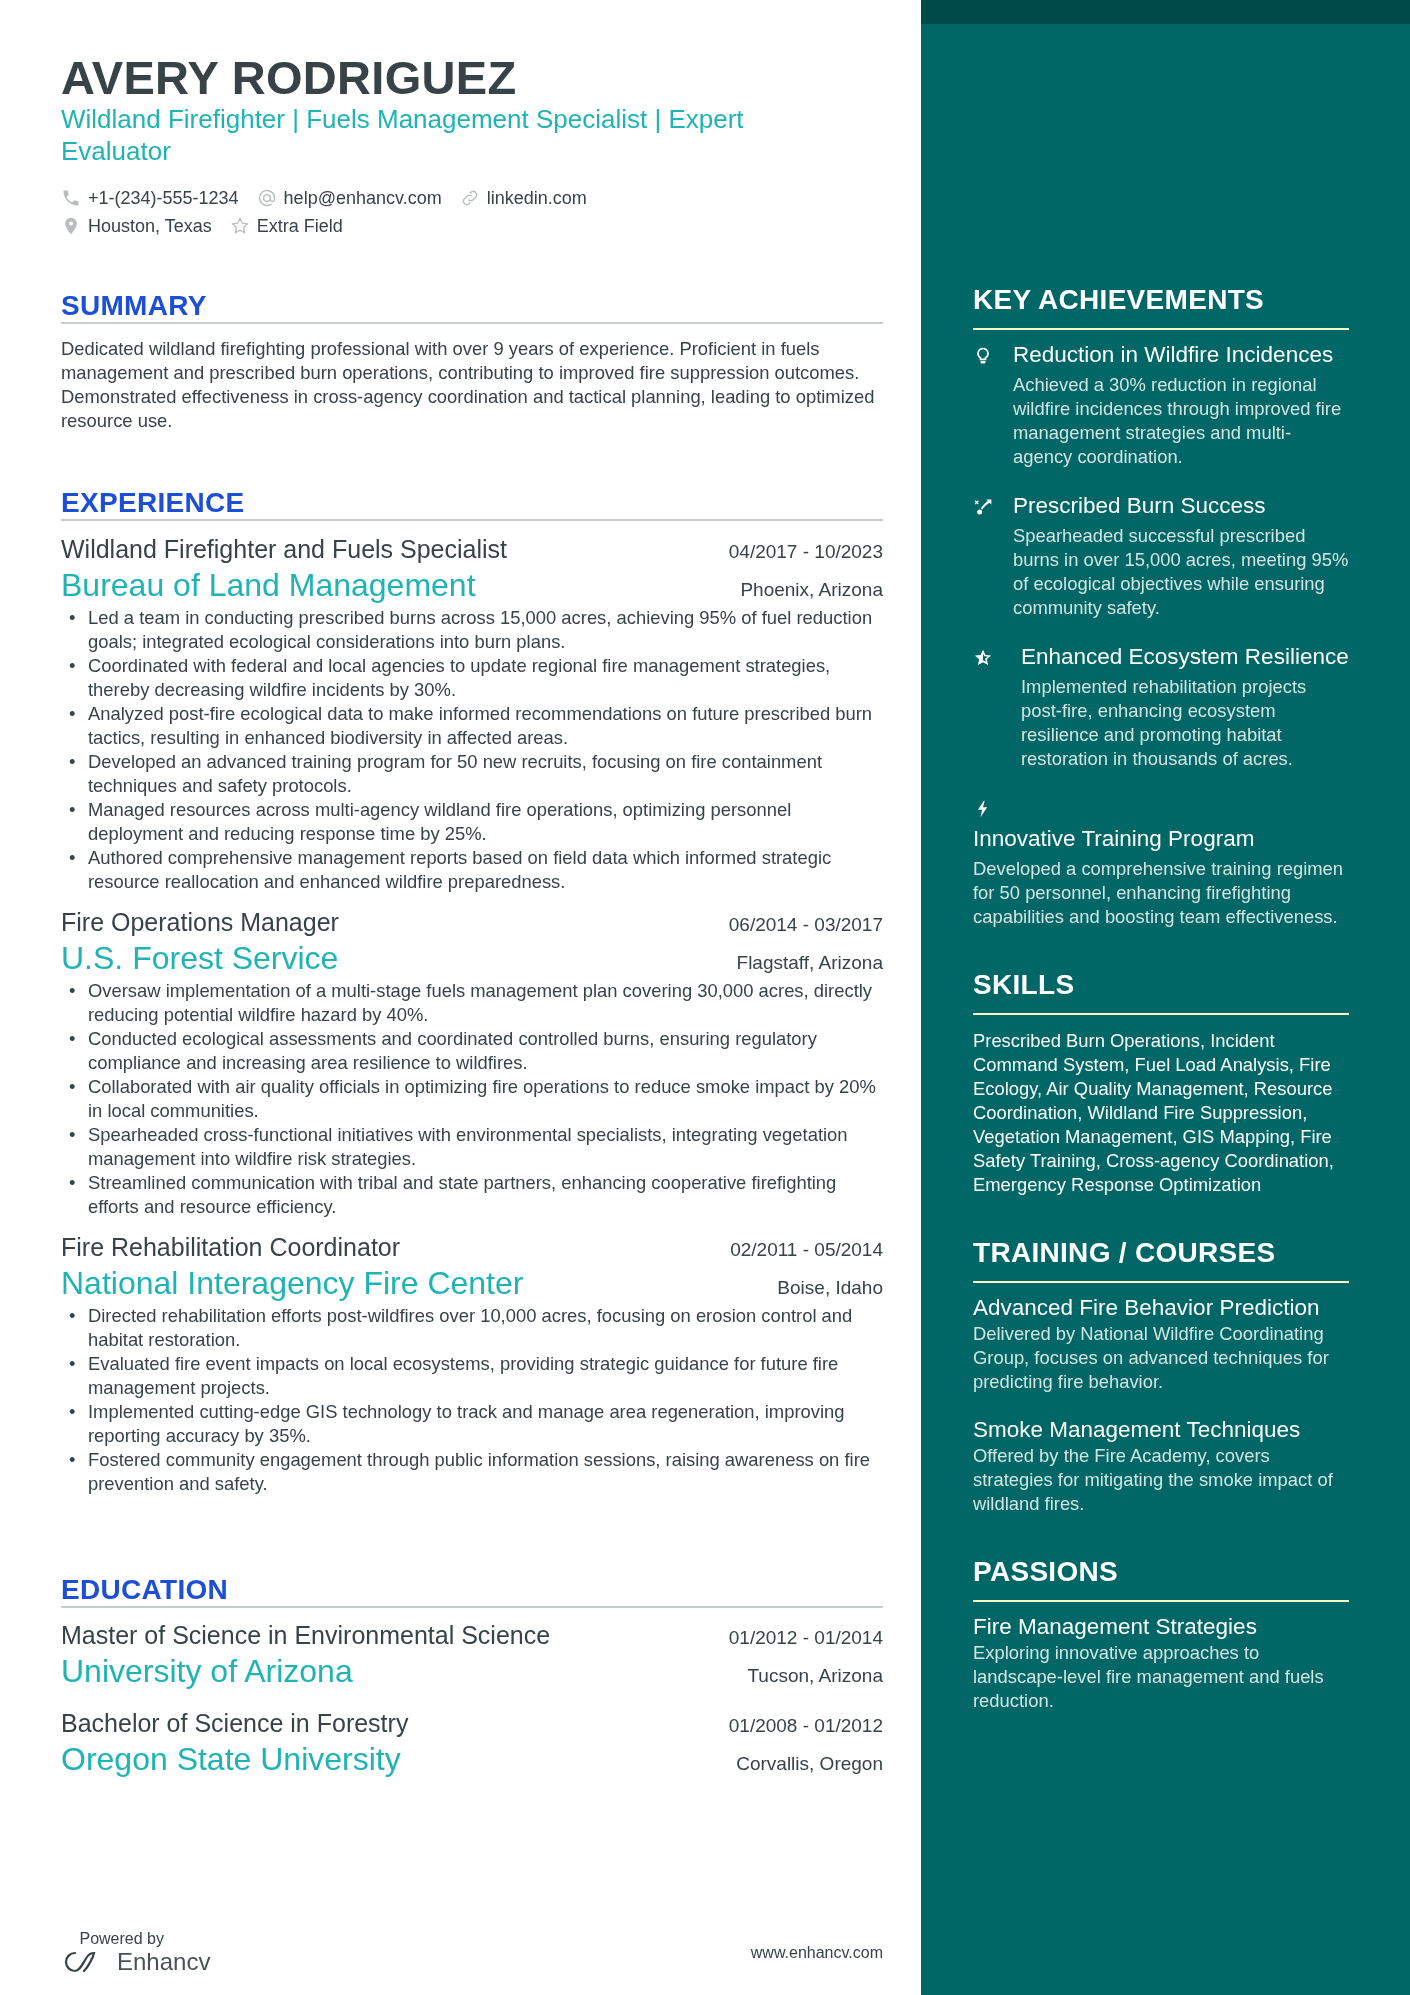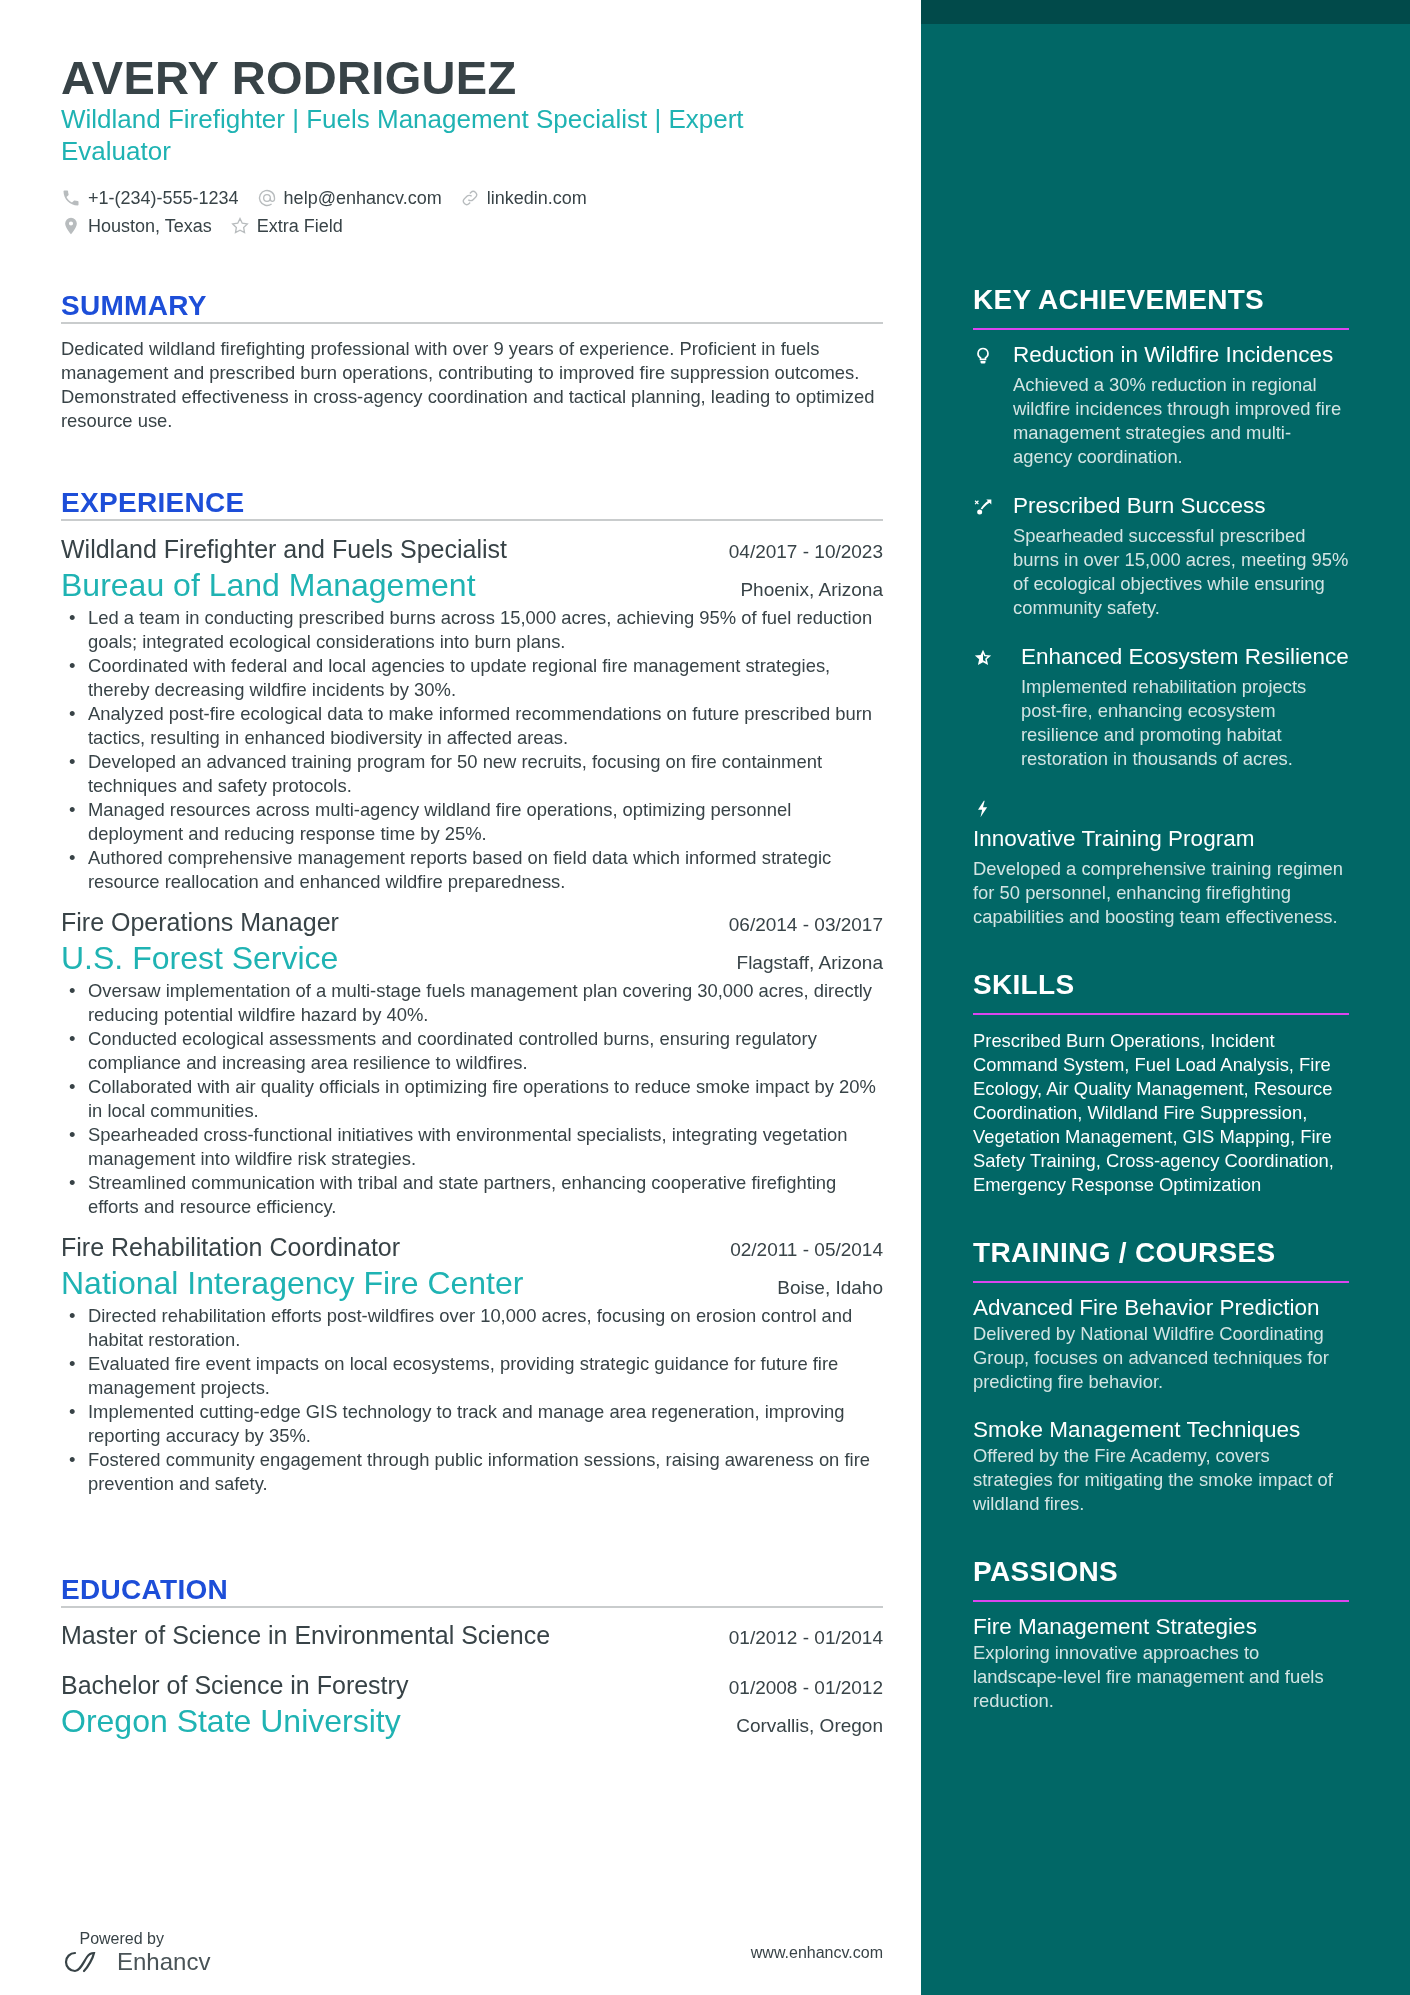--- a/index.html
+++ b/index.html
@@ -41,21 +41,21 @@
   
   .footer { position: absolute; left: 61px; top: 1930px; width: 822px; display: flex; align-items: center; justify-content: space-between; }
   .footer-left { display: flex; align-items: center; flex-direction: column; }
   .powered { font-size: 16px; color: #384347; margin-right: 28px; }
   .brand { display: flex; align-items: center; font-size: 24px; color: #4a5457; }
   .brand svg { width: 46px; height: 26px; margin-right: 10px; }
   .footer-url { font-size: 16px; color: #384347; }
 
   
   .side-section { margin-bottom: 0; }
-  .side-title { font-size: 28px; color: #ffffff; padding-bottom: 12px; border-bottom: 2px solid #d946ef; letter-spacing: 0.3px; }
+  .side-title { font-size: 28px; color: #ffffff; padding-bottom: 12px; border-bottom: 2px solid #fef9c3; letter-spacing: 0.3px; }
   .ach { display: flex; margin-top: 13px; }
   .ach-icon { width: 40px; flex: none; padding-top: 5px; }
   .ach-icon svg { width: 20px; height: 22px; fill: #ffffff; }
   .ach-body { flex: 1; }
   .ach-title { font-size: 22.5px; line-height: 30px; color: #ffffff; }
   .ach-desc { font-size: 18.4px; line-height: 24px; color: #d3e4e3; margin-top: 3px; }
   .skills-text { font-size: 18.4px; line-height: 24px; color: #ffffff; margin-top: 14px; }
   .course-title { font-size: 22.5px; line-height: 29px; color: #ffffff; }
   .course-desc { font-size: 18.4px; line-height: 24px; color: #d3e4e3; }
 </style>
@@ -169,20 +169,24 @@
   </div>
 </section>
 
 <section class="section" style="top: 1574px;">
   <h2 class="section-title">EDUCATION</h2>
   <div class="edu">
     <div class="job-row">
       <span class="job-title">Master of Science in Environmental Science</span>
       <span class="job-date">01/2012 - 01/2014</span>
     </div>
+    <div class="job-row">
+      <span class="job-company">University of Arizona</span>
+      <span class="job-location">Tucson, Arizona</span>
+    </div>
   </div>
   <div class="edu">
     <div class="job-row">
       <span class="job-title">Bachelor of Science in Forestry</span>
       <span class="job-date">01/2008 - 01/2012</span>
     </div>
     <div class="job-row">
       <span class="job-company">Oregon State University</span>
       <span class="job-location">Corvallis, Oregon</span>
     </div>

